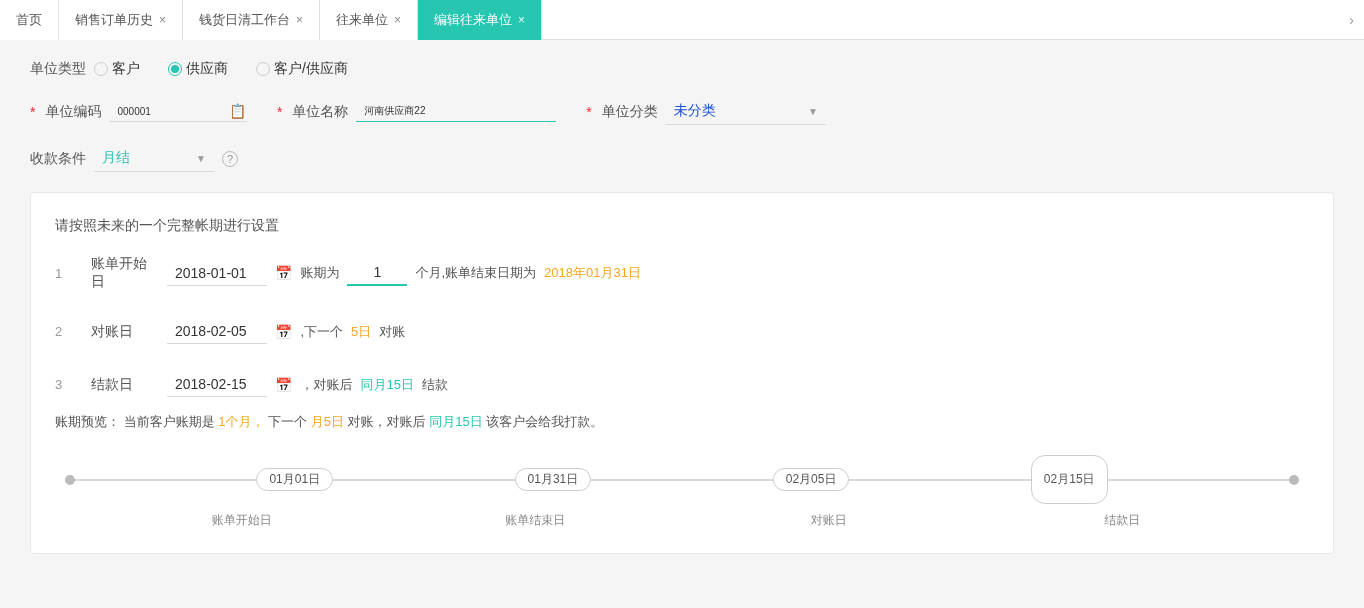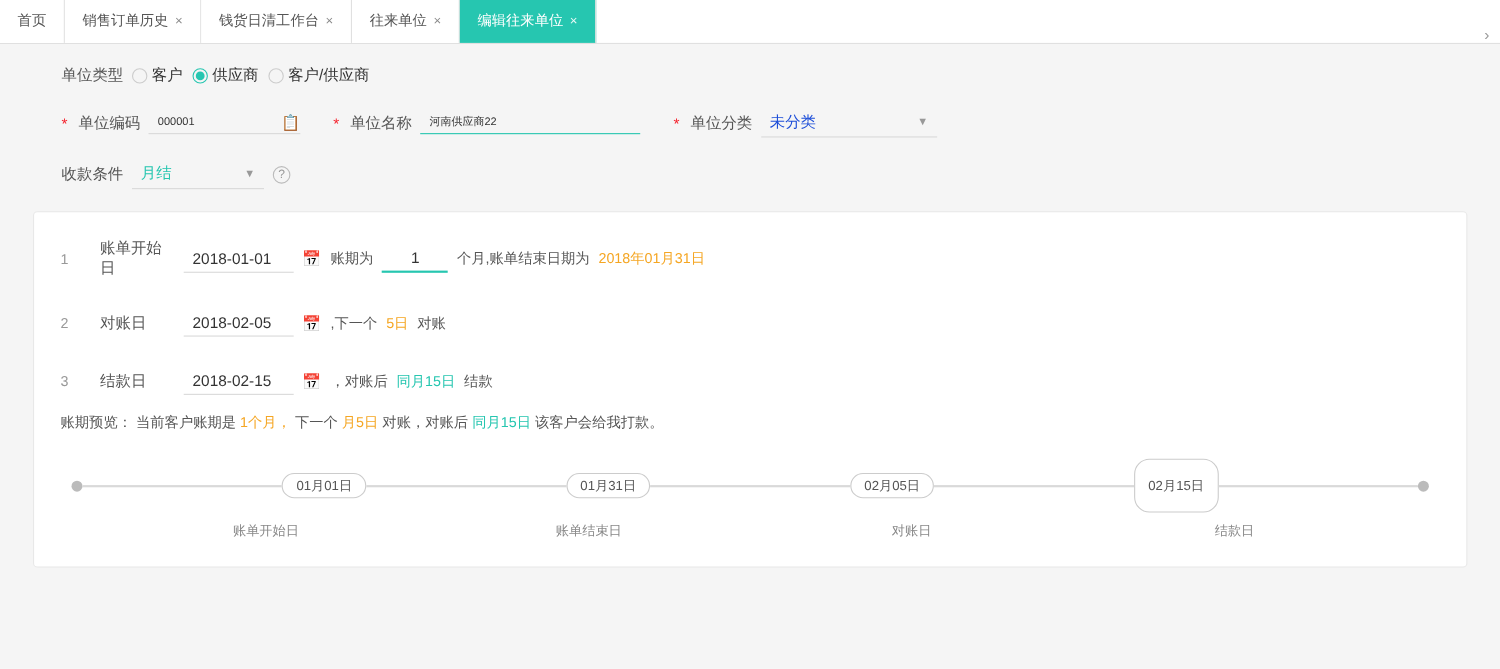--- a/index.html
+++ b/index.html
@@ -3,21 +3,21 @@
   <meta charset="utf-8">
   <style>
     * { box-sizing: border-box; margin: 0; padding: 0; }
     body { font-family: 'Microsoft YaHei', Arial, sans-serif; font-size: 14px; color: #333; background: #f5f5f5; }
 
     
     .tabs-bar {
       display: flex;
       background: #fff;
       border-bottom: 1px solid #e0e0e0;
-      align-items: flex-end;
+      align-items: center;
       height: 40px;
     }
     .tab {
       display: flex;
       align-items: center;
       padding: 0 16px;
       cursor: pointer;
       font-size: 13px;
       color: #555;
       border-right: 1px solid #e0e0e0;
@@ -52,41 +52,40 @@
       background: #f5f5f5;
       min-height: 568px;
     }
 
     
     .form-row {
       display: flex;
       align-items: center;
       margin-bottom: 20px;
       gap: 30px;
-      margin-left: 26px;
     }
     .form-group {
       display: flex;
       align-items: center;
       gap: 8px;
     }
     .form-label {
       color: #555;
       white-space: nowrap;
     }
     .required-star {
       color: #f5222d;
       margin-right: 2px;
     }
 
     
     .radio-group {
       display: flex;
       align-items: center;
-      gap: 9px;
+      gap: 28px;
     }
     .radio-item {
       display: flex;
       align-items: center;
       gap: 4px;
       cursor: pointer;
     }
     .radio-circle {
       width: 14px;
       height: 14px;
@@ -334,20 +333,21 @@
       <span class="form-label">收款条件</span>
       <div class="select-field">
         <span class="select-value">月结</span>
         <span class="dropdown-arrow">▼</span>
       </div>
       <span class="help-icon">?</span>
     </div>
   </div>
 
   <div class="card">
+    <div class="card-title">请按照未来的一个完整帐期进行设置</div>
 
     <div class="setting-row">
       <span class="row-num">1</span>
       <span class="row-label">账单开始日</span>
       <div class="row-input-area">
         <input type="text" class="date-input" value="2018-01-01" style="">
         <span class="cal-icon">📅</span>
         <span class="hint-text">账期为</span>
         <input type="text" class="num-input" value="1" style="">
         <span class="hint-text">个月,账单结束日期为</span>

